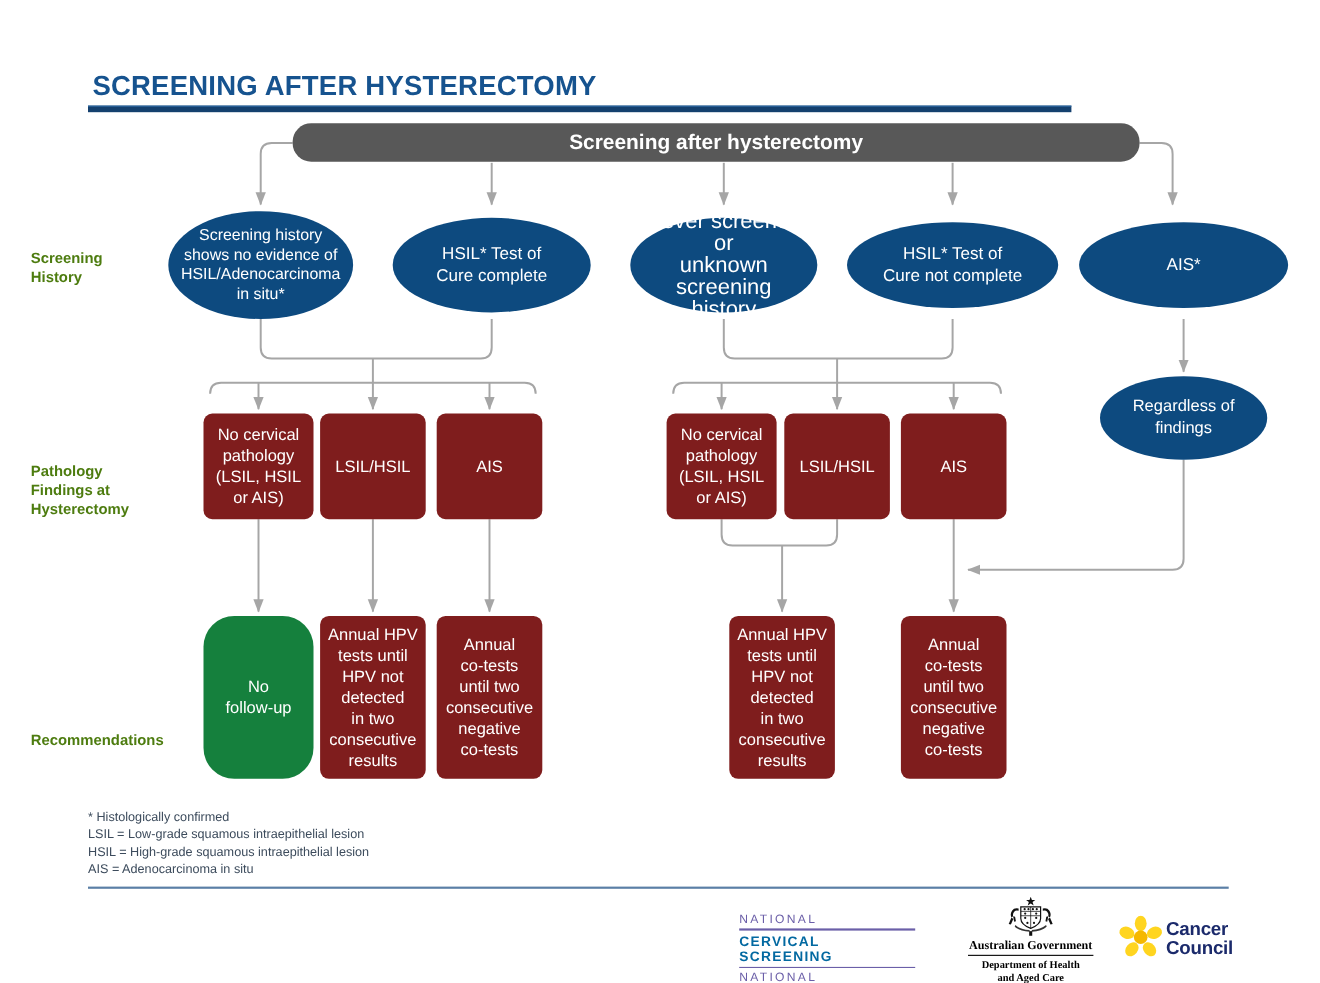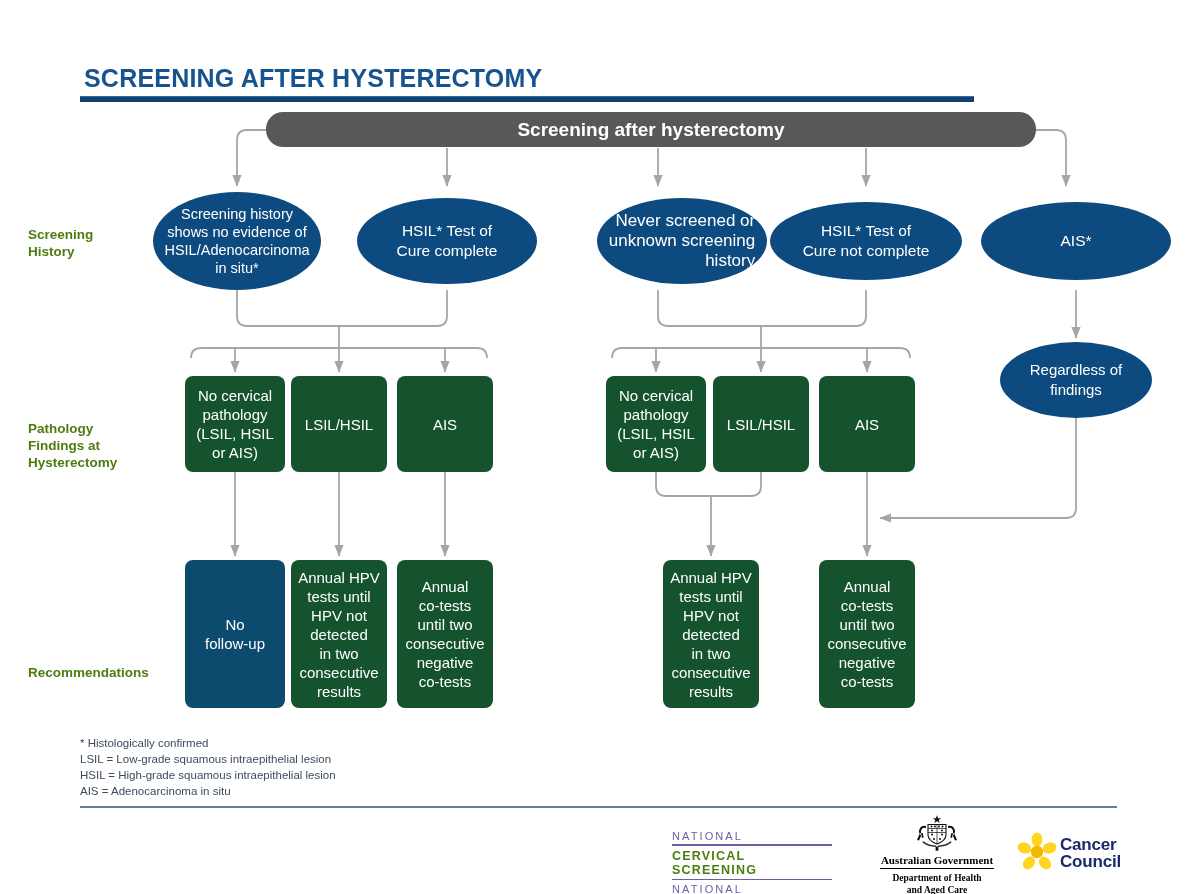--- a/index.html
+++ b/index.html
@@ -47,42 +47,42 @@
   
   .ellipse{
     position:absolute;background:#0d4a7f;border-radius:50%;
     display:flex;align-items:center;justify-content:center;text-align:center;
     color:#ffffff;font-size:14.5px;line-height:18px;white-space:pre-line;
     padding:0 8px;box-sizing:border-box;
   }
 
   
   .box{
-    position:absolute;background:#14532d;border-radius:8px;
+    position:absolute;background:#7f1d1d;border-radius:8px;
     display:flex;align-items:center;justify-content:center;text-align:center;
     color:#ffffff;font-size:15px;line-height:19px;white-space:pre-line;
     padding:0 4px;box-sizing:border-box;
   }
-  .box.green{background:#0c4a6e;}
+  .box.green{background:#15803d;border-radius:28px;}
 
   
   .footnotes{
     position:absolute;left:80px;top:735px;
     font-size:11.5px;line-height:16px;color:#3c4b5c;white-space:pre-line;
     font-family:"Liberation Sans", sans-serif;
   }
   .footer-rule{
     position:absolute;left:80px;top:806px;width:1037px;height:2px;background:#5b7fa6;
   }
 
   
   .logo-ncsp{position:absolute;left:672px;top:818px;width:160px;}
   .ncsp-l1{font-size:11px;letter-spacing:2.1px;color:#6b5fa8;font-weight:normal;margin-top:12px;}
   .ncsp-rule{height:1.5px;background:#6b5fa8;margin:2px 0 3px 0;}
-  .ncsp-l2{font-size:12.5px;letter-spacing:1.2px;color:#4d7c0f;font-weight:bold;}
+  .ncsp-l2{font-size:12.5px;letter-spacing:1.2px;color:#0369a1;font-weight:bold;}
   .ncsp-rule2{height:1.5px;background:#6b5fa8;margin:2px 0 3px 0;}
   .ncsp-l3{font-size:11px;letter-spacing:2.1px;color:#6b5fa8;}
   .ncsp-l4{font-size:6.5px;color:#4b3f96;font-weight:bold;margin-top:3px;}
 
   .logo-govt{position:absolute;left:874px;top:814px;width:126px;text-align:center;
              font-family:"Liberation Serif", serif;color:#000;}
   .govt-arms{height:40px;display:flex;align-items:center;justify-content:center;}
   .govt-l1{font-size:11px;font-weight:bold;padding-bottom:2px;}
   .govt-rule{height:1px;background:#000;margin:0 6px 3px 6px;}
   .govt-l2{font-size:9.5px;font-weight:bold;line-height:12px;white-space:pre-line;}
@@ -157,21 +157,21 @@
   <div class="row-label" id="lab-recs">Recommendations</div>
 
   <div class="ellipse" style="left:153px;top:192px;width:168px;height:98px;">Screening history
 shows no evidence of
 HSIL/Adenocarcinoma
 in situ*</div>
 
   <div class="ellipse" style="left:357px;top:198px;width:180px;height:86px;font-size:15.5px;line-height:20px;">HSIL* Test of
 Cure complete</div>
 
-  <div class="ellipse" style="left:597px;top:198px;width:170px;height:86px;font-size:17px;line-height:20px;text-align:right;">Never screened or
+  <div class="ellipse" style="left:573px;top:198px;width:170px;height:86px;font-size:20px;line-height:20px;">Never screened or
 unknown screening
 history</div>
 
   <div class="ellipse" style="left:770px;top:202px;width:192px;height:78px;font-size:15.5px;line-height:20px;">HSIL* Test of
 Cure not complete</div>
 
   <div class="ellipse" style="left:1000px;top:342px;width:152px;height:76px;font-size:15px;line-height:20px;">Regardless of
 findings</div>
 
   <div class="ellipse" style="left:981px;top:202px;width:190px;height:78px;font-size:15.5px;">AIS*</div>

